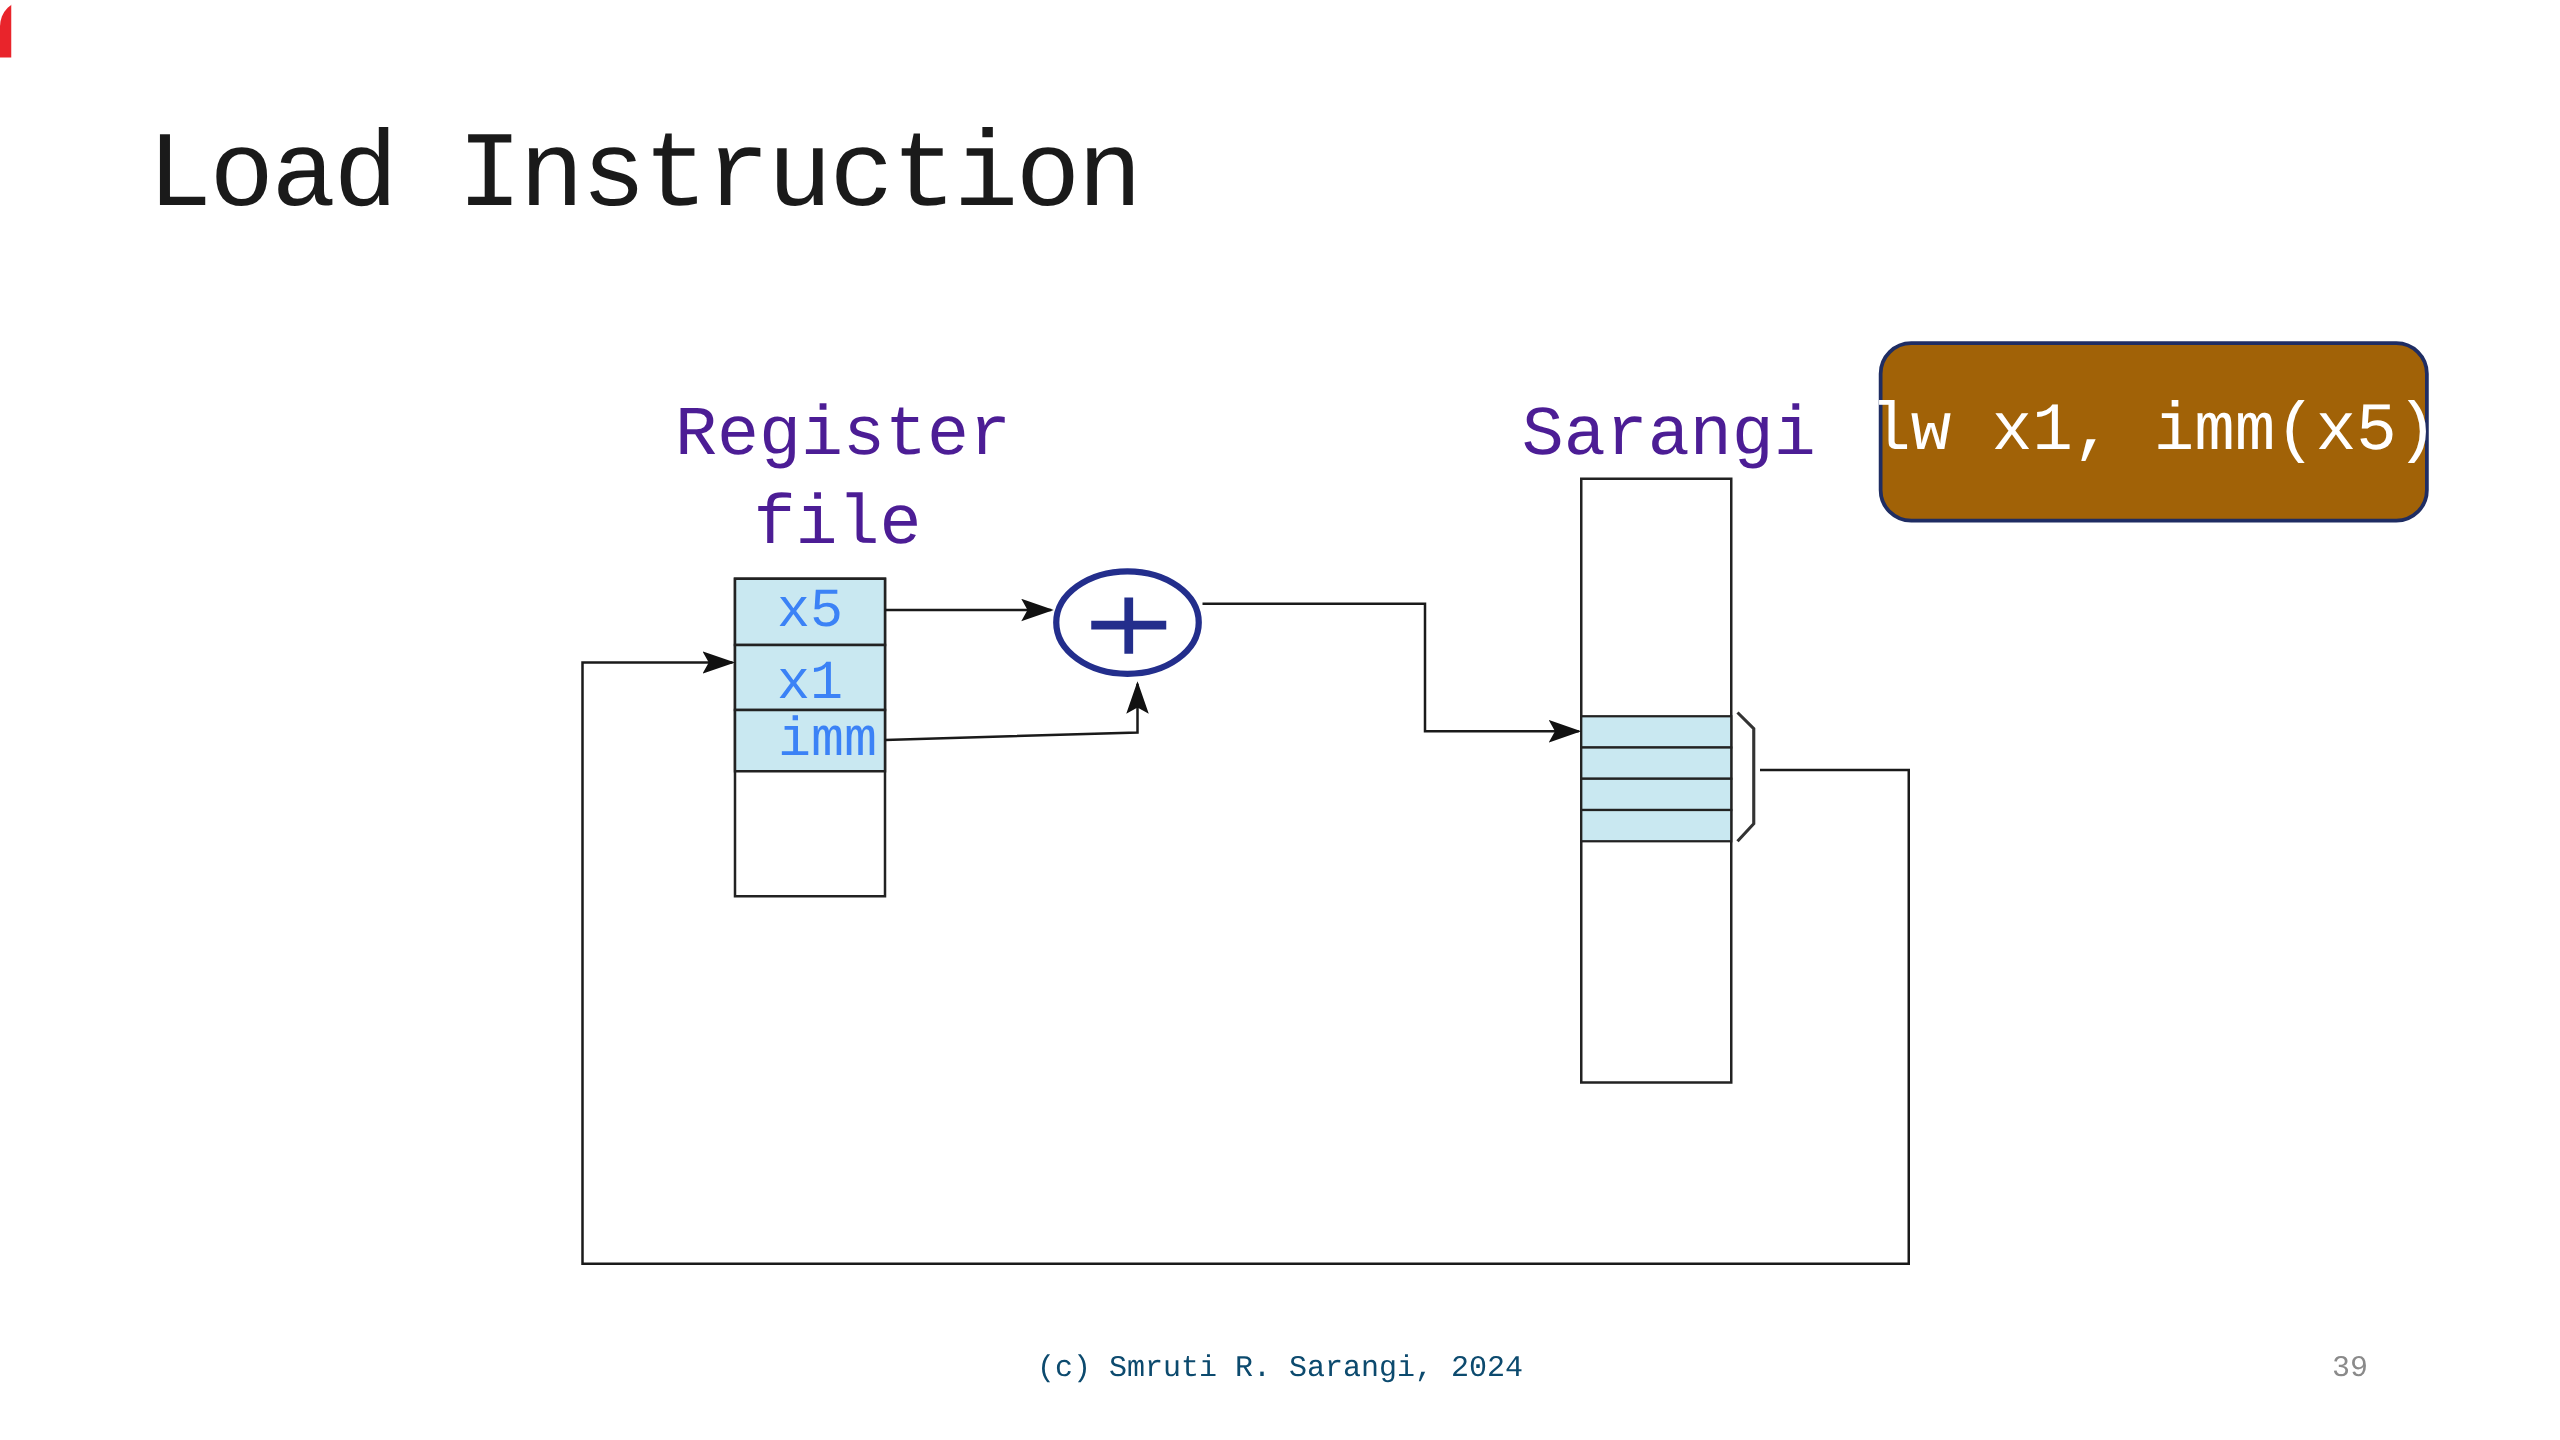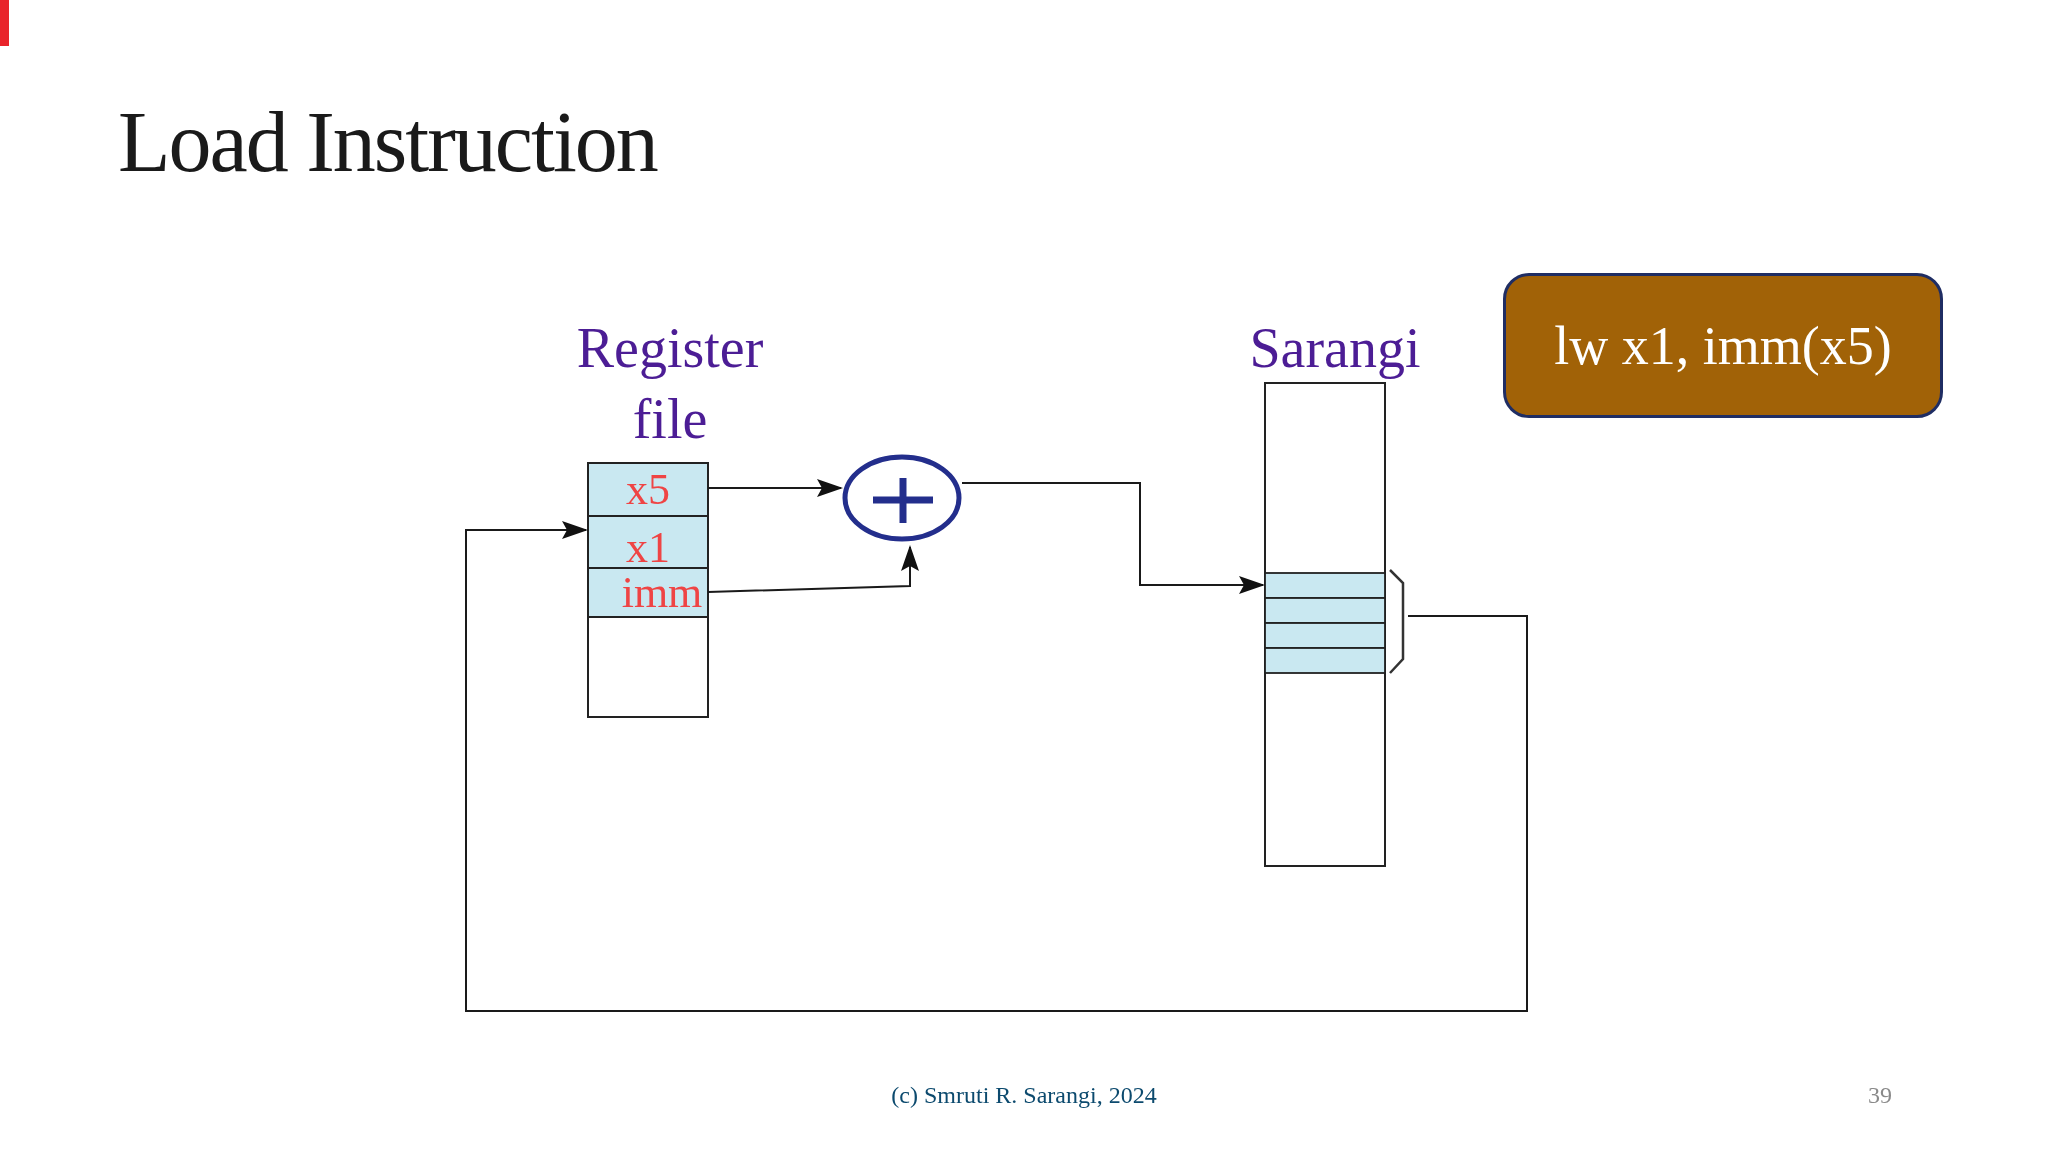--- a/index.html
+++ b/index.html
@@ -1,40 +1,41 @@
 <!DOCTYPE html>
 <html><head>
 <meta charset="utf-8">
 <style>
   html,body{margin:0;padding:0;background:#ffffff;}
   .slide{
     position:relative;
     width:2048px;height:1152px;
     background:#ffffff;
-    font-family:Liberation Serif, serif;
+    font-family:Liberation Mono, monospace;
     overflow:hidden;
+    border-radius:21px;
   }
   .red-strip{
     position:absolute;left:0;top:0;width:9px;height:46px;
     background:#e9242b;
   }
   .title{
     position:absolute;left:118px;top:92px;
     font-size:86px;font-weight:300;letter-spacing:-2px;
     color:#1a1a1a;white-space:nowrap;
   }
   .diagram-label{
     position:absolute;text-align:center;
     font-size:56px;line-height:1.26;color:#4c1d95;
   }
   .label-register{left:540px;top:313px;width:260px;}
   .label-memory{left:1200px;top:313px;width:270px;}
   .cell-label{
     position:absolute;display:flex;align-items:center;justify-content:center;
-    font-size:44px;color:#ef4444;
+    font-size:44px;color:#3b82f6;
   }
   .cell-x5{left:588px;top:463px;width:120px;height:53px;}
   .cell-x1{left:588px;top:516px;width:120px;height:62px;}
   .cell-imm{left:588px;top:568px;width:100px;height:49px;margin-left:24px;}
   .instruction-badge{
     position:absolute;left:1503px;top:273px;width:440px;height:145px;
     background:#a16207;border:3px solid #1f2d63;border-radius:26px;
     box-sizing:border-box;
     display:flex;align-items:center;justify-content:center;
     color:#ffffff;font-size:54px;white-space:nowrap;

